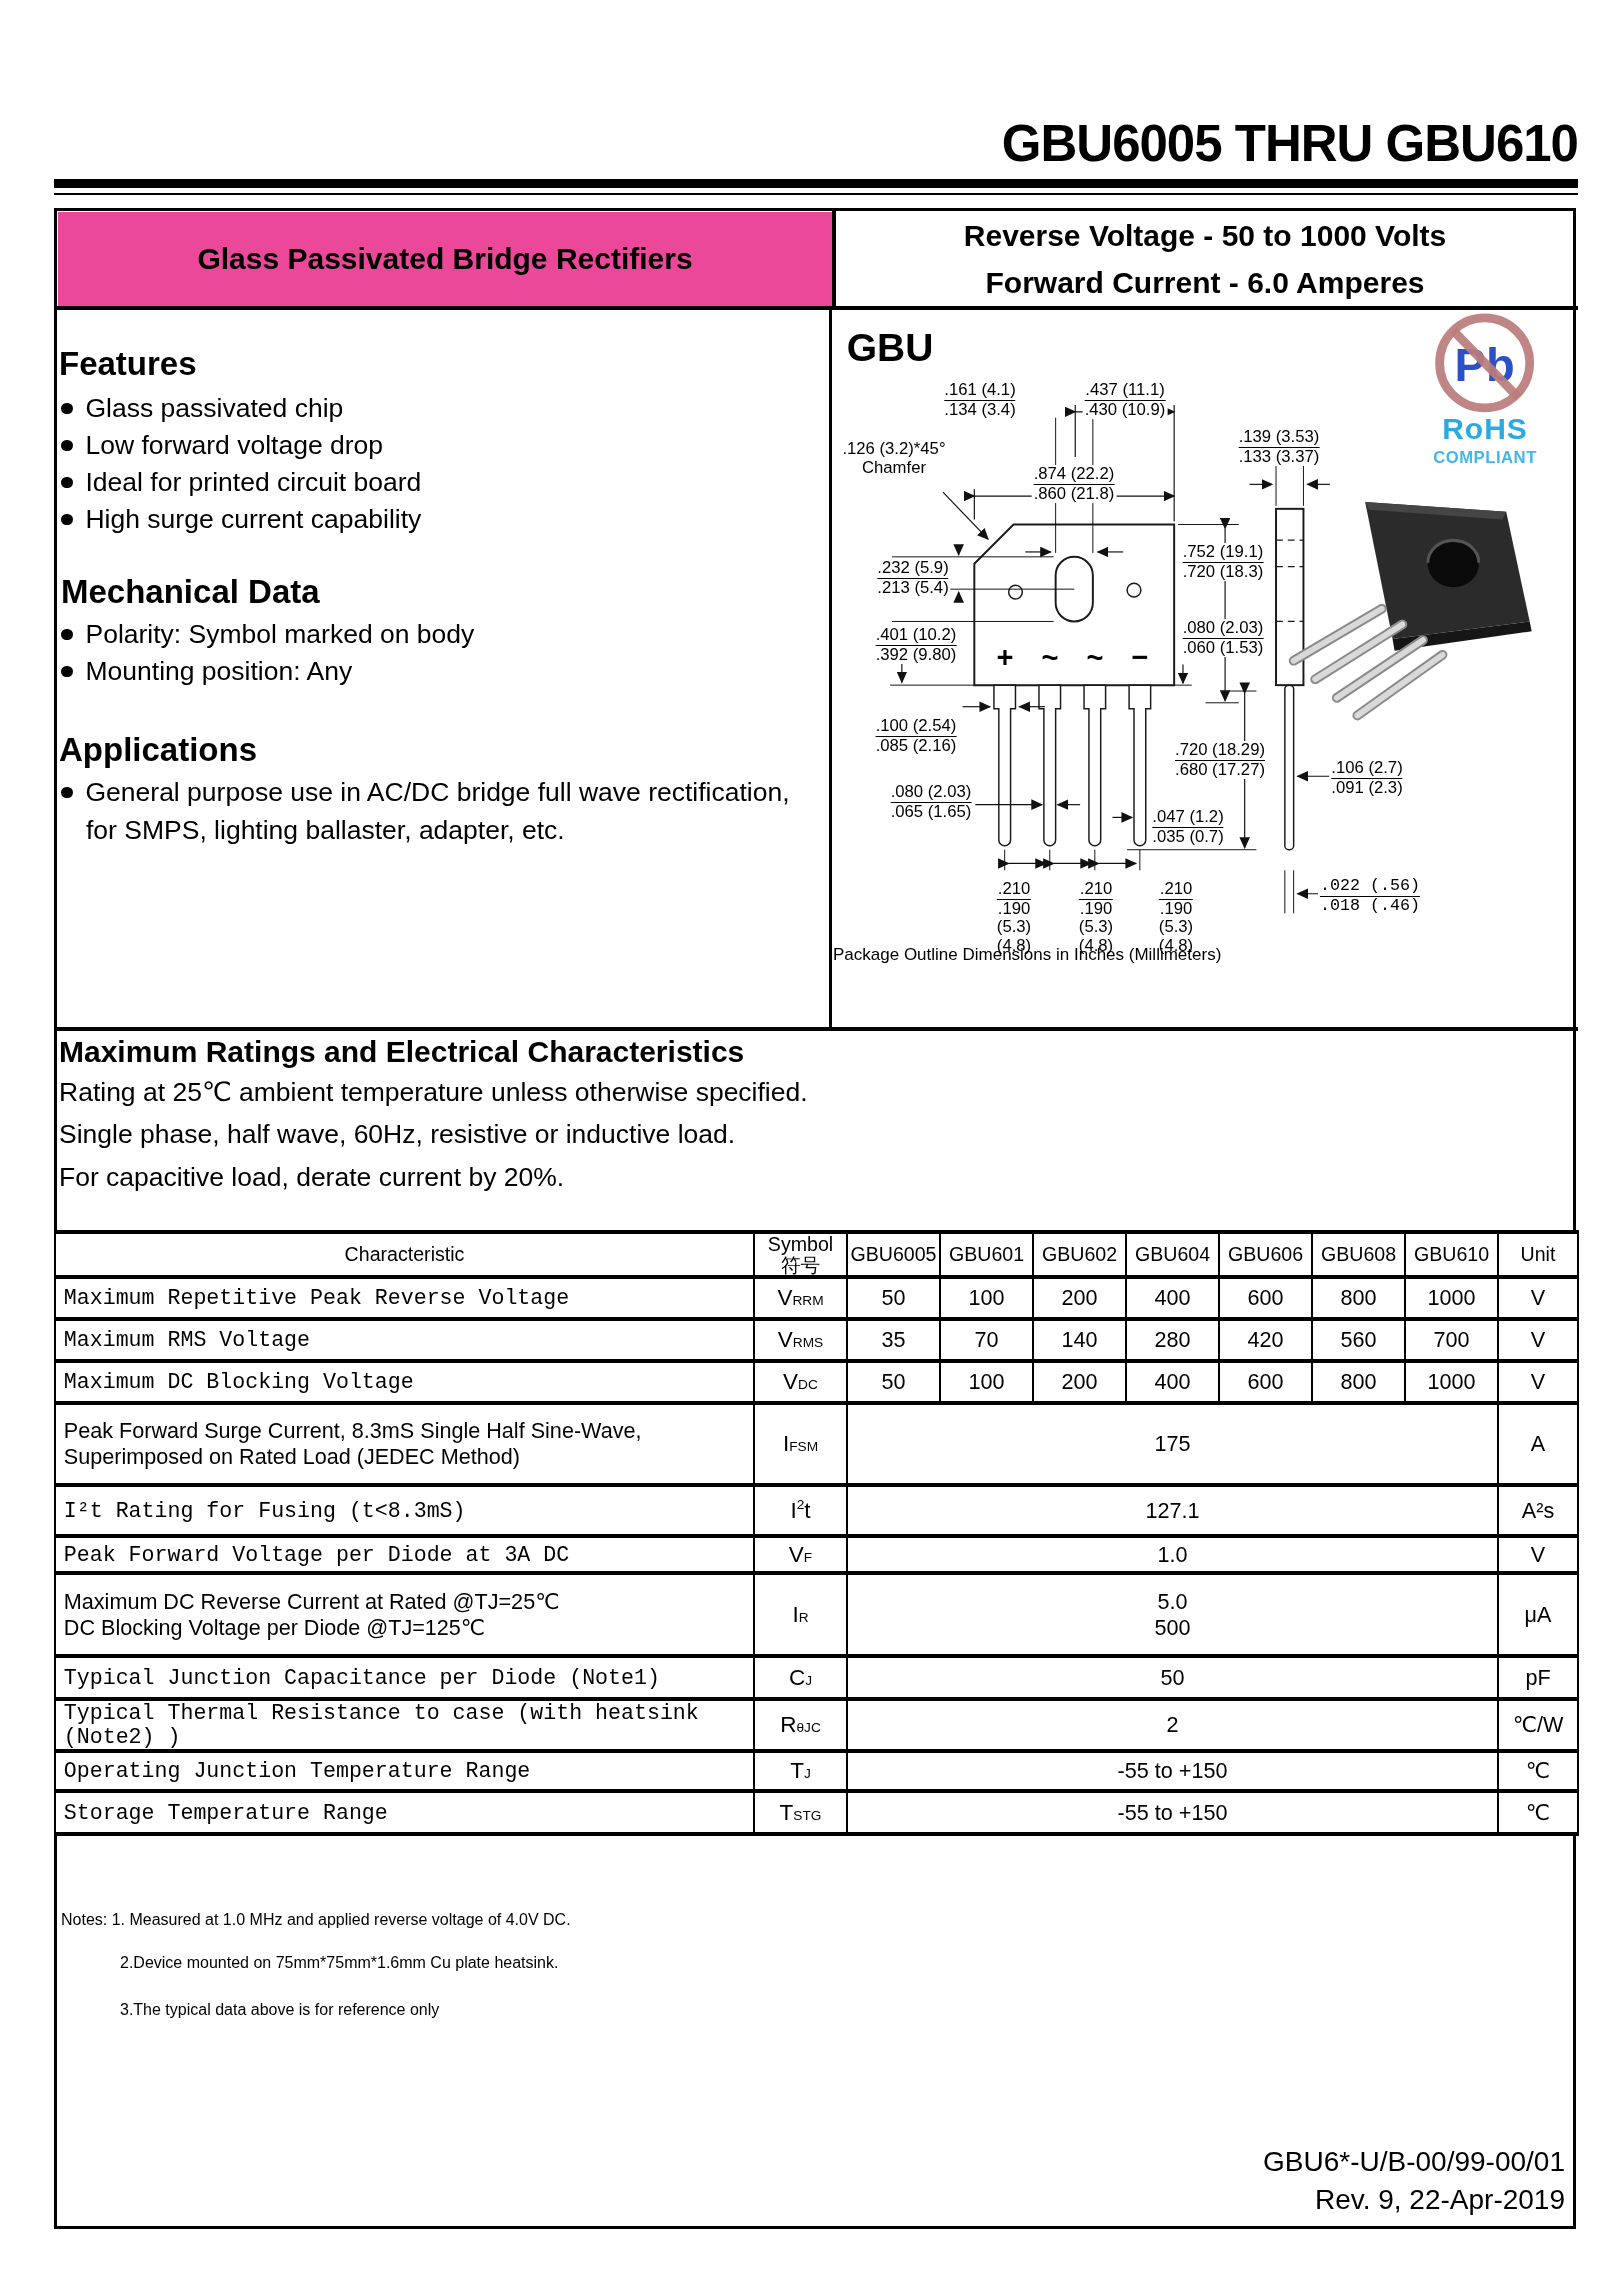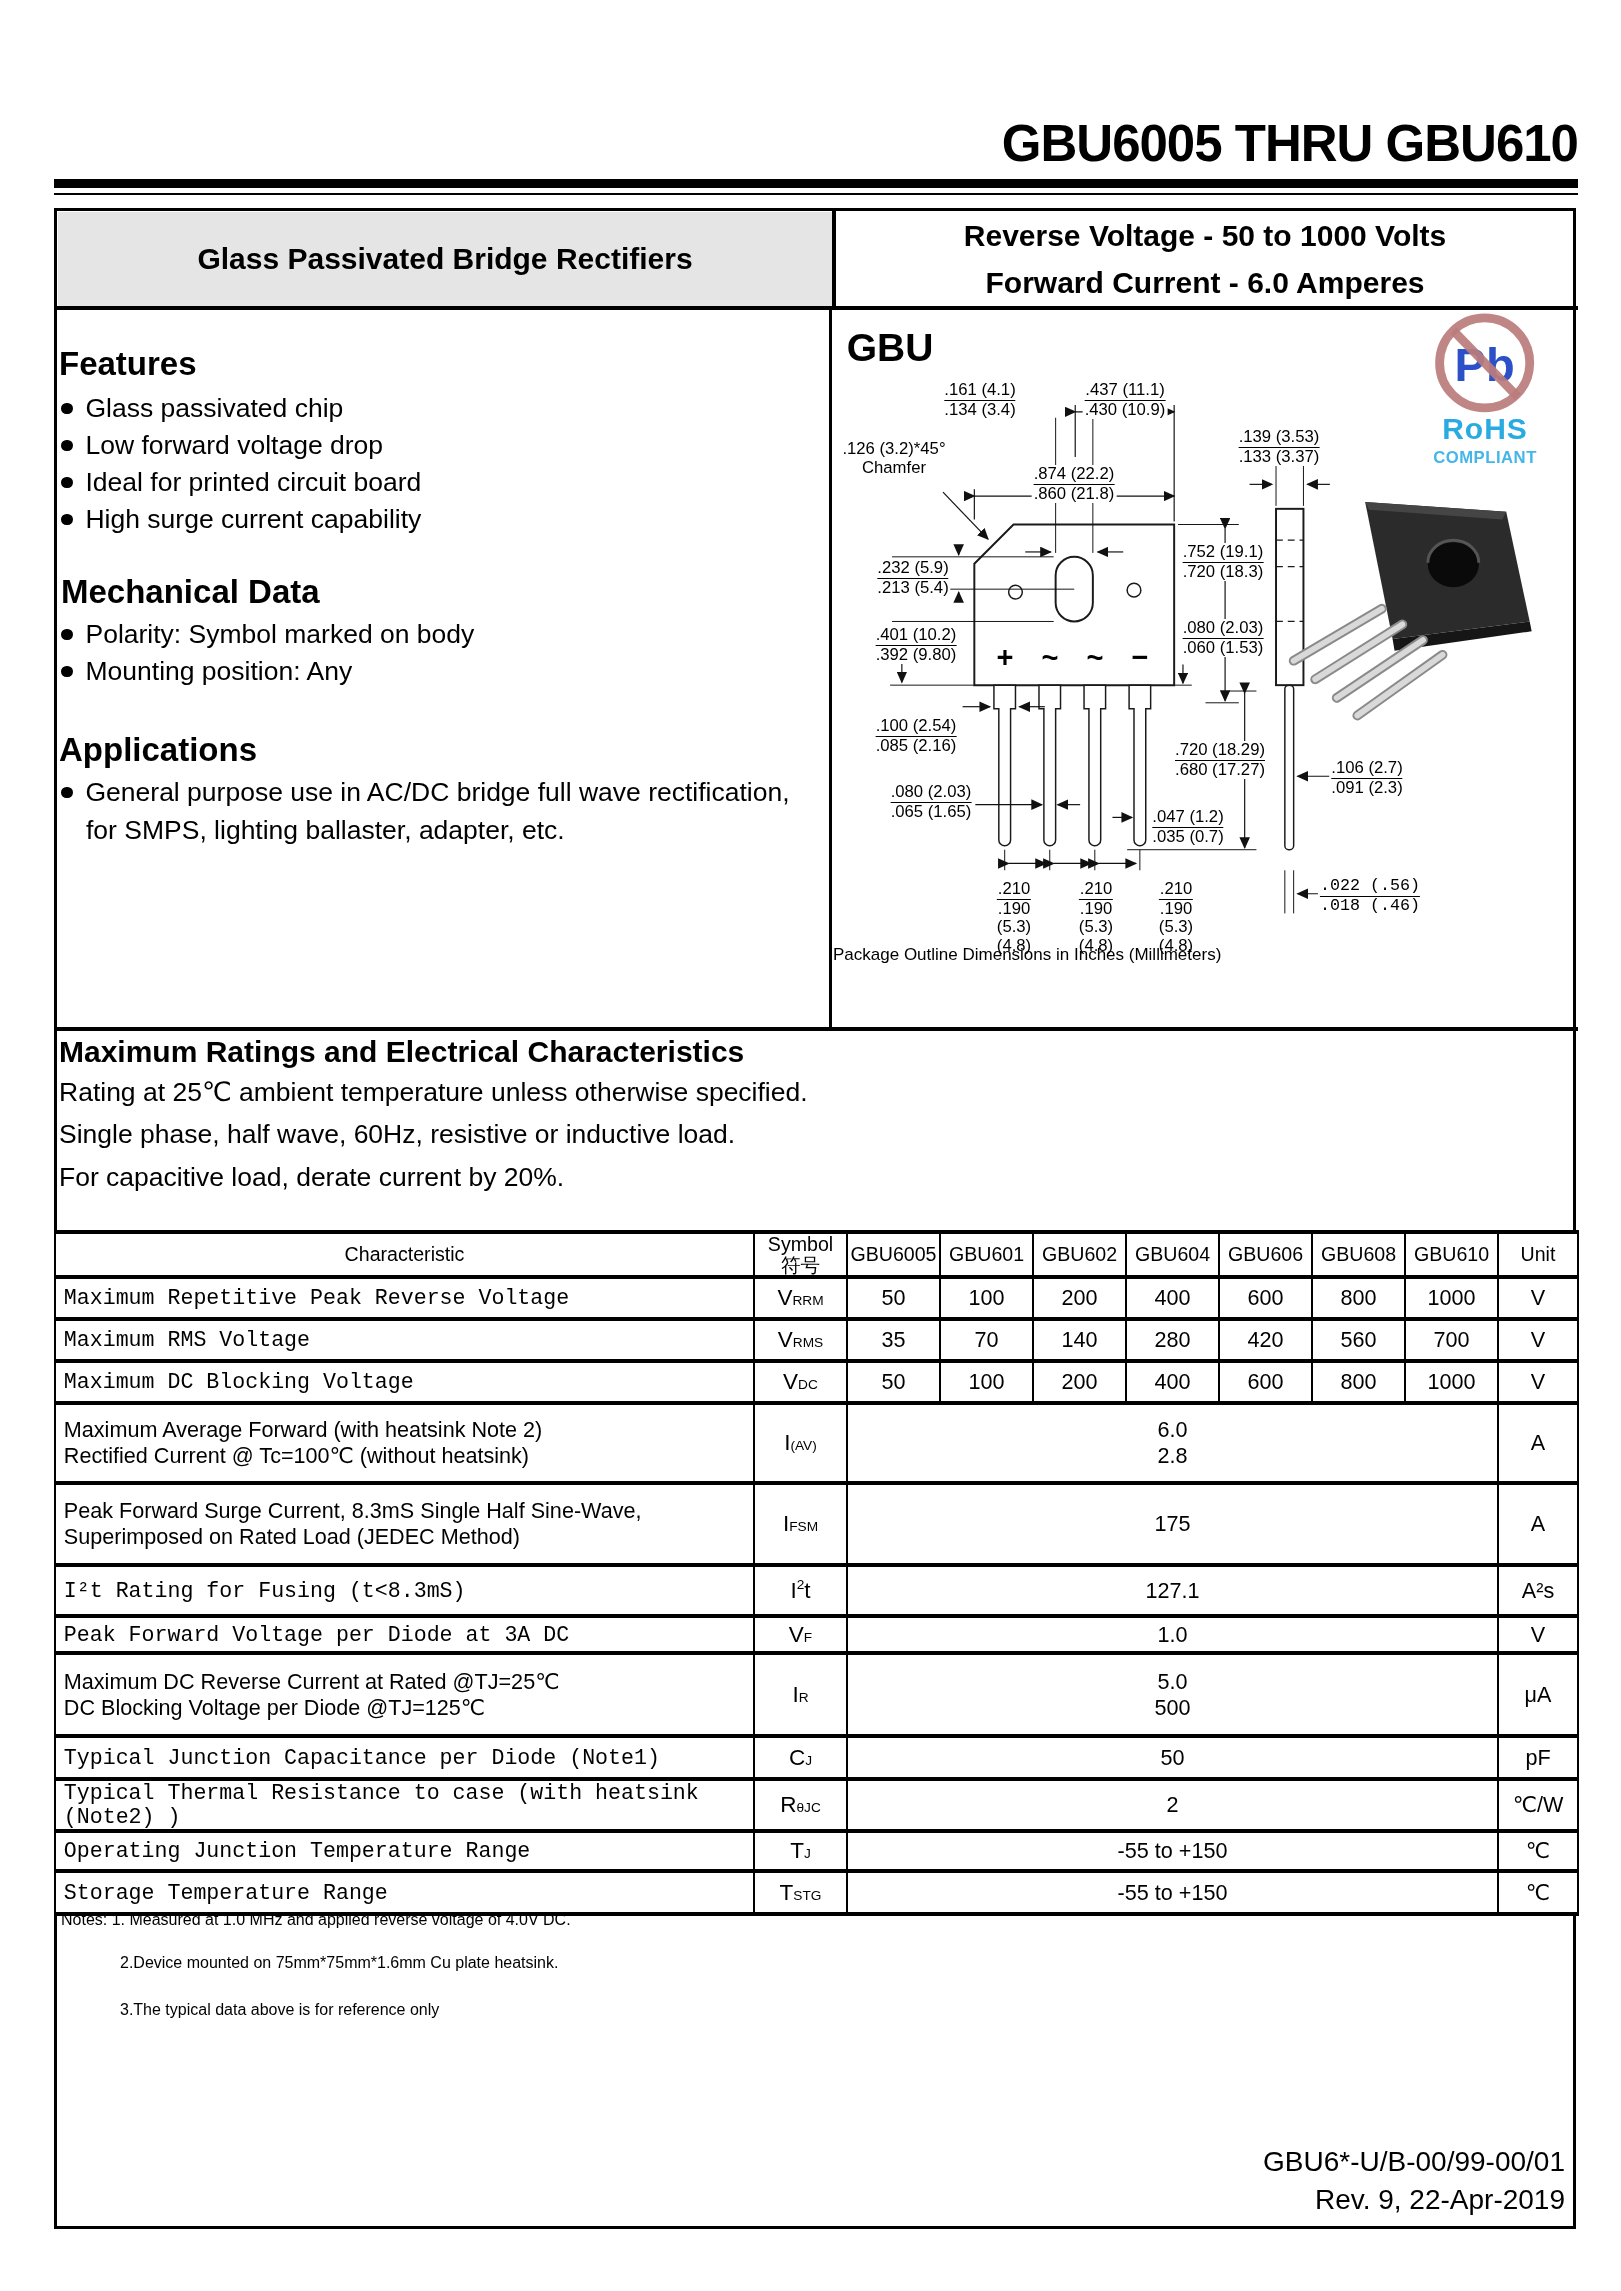--- a/index.html
+++ b/index.html
@@ -7,21 +7,21 @@
         font-family:"Liberation Sans","DejaVu Sans",sans-serif;color:#000;overflow:hidden;}
   .abs{position:absolute;}
   .doc-title{left:0;right:43px;top:114px;text-align:right;font-size:51px;font-weight:bold;letter-spacing:-1px;}
   .rule{left:54px;top:179px;width:1524px;height:8.8px;background:#000;}
   .rule2{left:54px;top:193px;width:1524px;height:2px;background:#000;}
   .frame{left:54px;top:208px;width:1516px;height:2015px;border:3.9px solid #000;}
   .hline1{left:54px;top:306px;width:1524px;height:3.9px;background:#000;}
   .vline-hdr{left:832px;top:208px;width:3.9px;height:102px;background:#000;}
   .vline-mid{left:829px;top:310px;width:2.9px;height:719px;background:#000;}
   .hline2{left:54px;top:1027px;width:1524px;height:3.9px;background:#000;}
-  .hdr-grey{left:58px;top:212px;width:774px;height:94px;background:#e5e5e5;display:flex;align-items:center;justify-content:center;font-size:30px;font-weight:bold;}
+  .hdr-grey{left:58px;top:212px;width:774px;height:94px;background:#ec4899;display:flex;align-items:center;justify-content:center;font-size:30px;font-weight:bold;}
   .hdr-right{left:836px;top:212px;width:738px;height:94px;display:flex;flex-direction:column;justify-content:space-around;align-items:center;font-size:30px;font-weight:bold;}
   .h1{font-size:33px;font-weight:bold;}
   .bullet{display:flex;align-items:center;height:37px;font-size:26.5px;}
   .dot{width:11.8px;height:11.8px;border-radius:50%;background:#000;margin-right:12.7px;flex:none;}
   .cont{font-size:26.5px;}
   .diagram{left:833px;top:310px;width:745px;height:717px;}
   .diagram svg{position:absolute;left:0;top:0;}
   .gbu-label{left:13.7px;top:15.7px;font-size:39px;font-weight:bold;}
   .rohs{left:652px;top:102px;transform:translateX(-50%);font-size:30px;font-weight:bold;color:#29abe2;letter-spacing:1px;}
   .compliant{left:652px;top:138px;transform:translateX(-50%);font-size:16.7px;font-weight:bold;color:#45b6e8;letter-spacing:0.5px;}
@@ -375,36 +375,20 @@
           <td class="sym"><span>V</span><span class="sub">DC</span></td>
           <td class="val">50</td>
           <td class="val">100</td>
           <td class="val">200</td>
           <td class="val">400</td>
           <td class="val">600</td>
           <td class="val">800</td>
           <td class="val">1000</td>
           <td class="unitc">V</td>
         </tr>
-        <tr style="height: 80px;">
-          <td>
-            <div class="char-lines">
-              <div>Maximum Average Forward   (with heatsink Note 2)</div>
-              <div>Rectified Current @ Tc=100℃   (without heatsink)</div>
-            </div>
-          </td>
-          <td class="sym"><span>I</span><span class="sub">(AV)</span></td>
-          <td colspan="7">
-            <div class="stack">
-              <div>6.0</div>
-              <div>2.8</div>
-            </div>
-          </td>
-          <td class="unitc">A</td>
-        </tr>
         <tr style="height: 82px;">
           <td>
             <div class="char-lines">
               <div>Peak Forward Surge Current, 8.3mS Single Half Sine-Wave,</div>
               <div>Superimposed on Rated Load (JEDEC Method)</div>
             </div>
           </td>
           <td class="sym"><span>I</span><span class="sub">FSM</span></td>
           <td colspan="7">
             <div class="stack">

